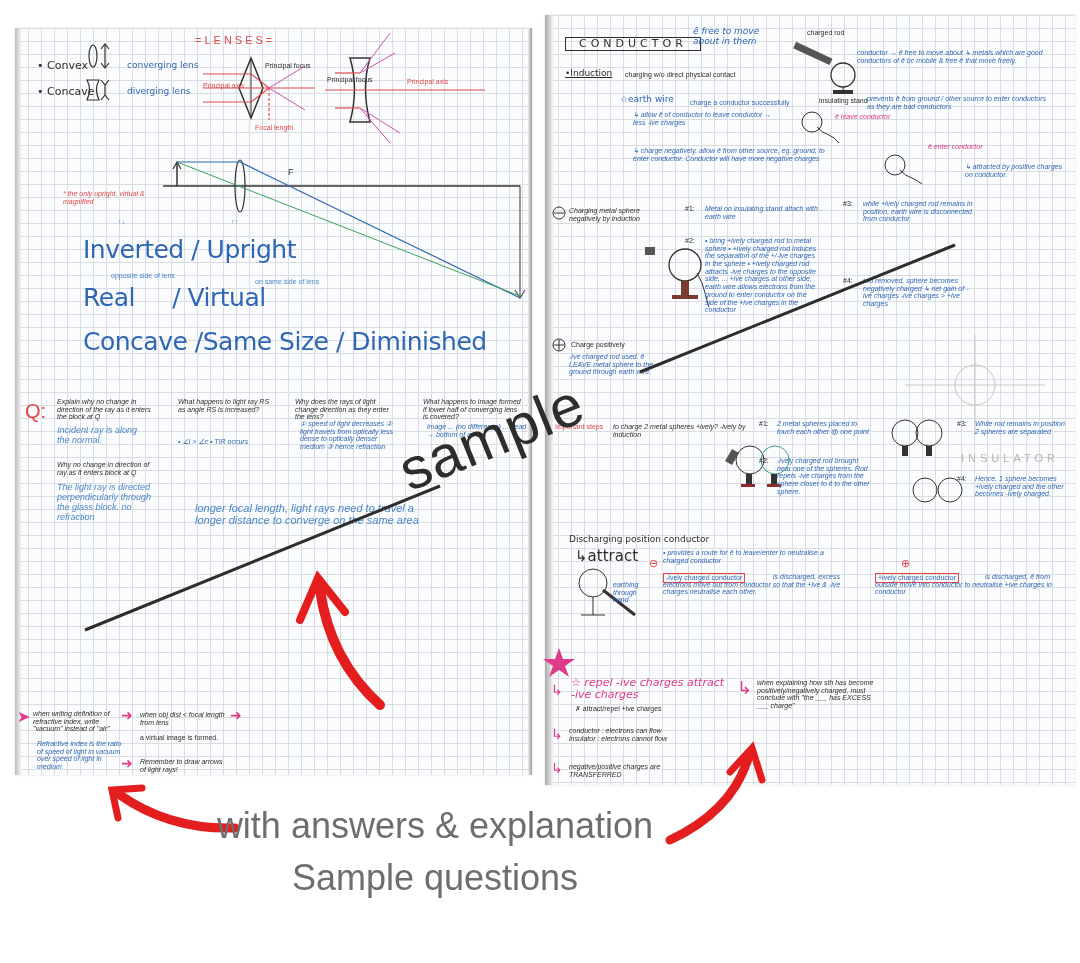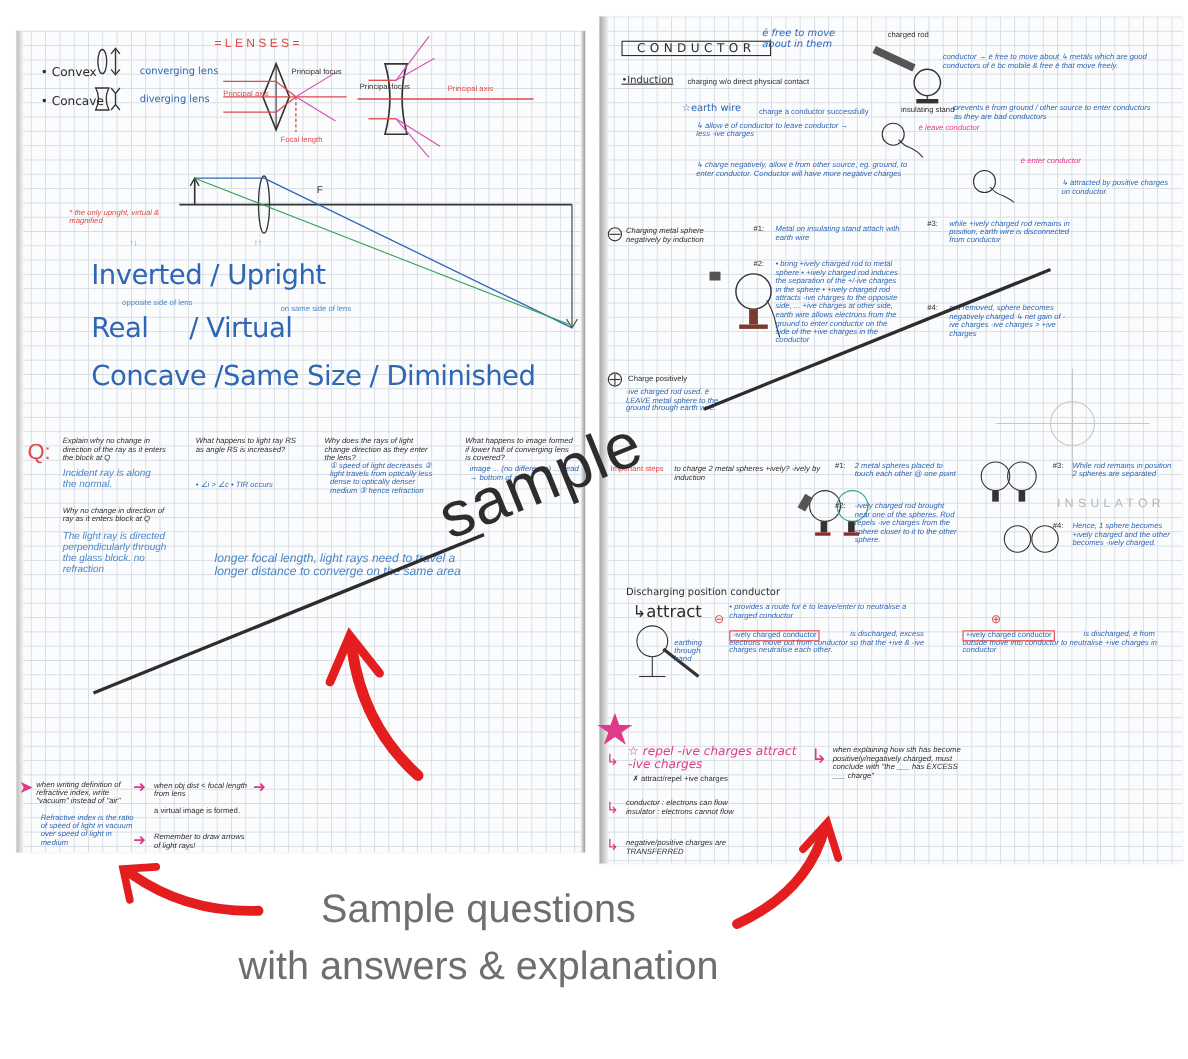--- a/index.html
+++ b/index.html
@@ -259,15 +259,15 @@
     <path d="M235 828 Q170 830 120 795" stroke-width="9"></path>
     <path d="M118 818 L112 790 L142 788" stroke-width="7"></path>
     <path d="M670 840 Q735 810 750 752" stroke-width="9"></path>
     <path d="M730 772 L752 748 L762 780" stroke-width="7"></path>
   </g>
 </svg>
 
 <div class="t" style="left:395px;top:405px;font-size:58px;color:#2d2d2d;transform:rotate(-22deg);font-family:'Liberation Sans',sans-serif;font-weight:400;letter-spacing:1px;">sample</div>
 
 <div id="caption">
+  <div>with answers &amp; explanation</div>
   <div>Sample questions</div>
-  <div>with answers &amp; explanation</div>
 </div>
 
 </body></html>

